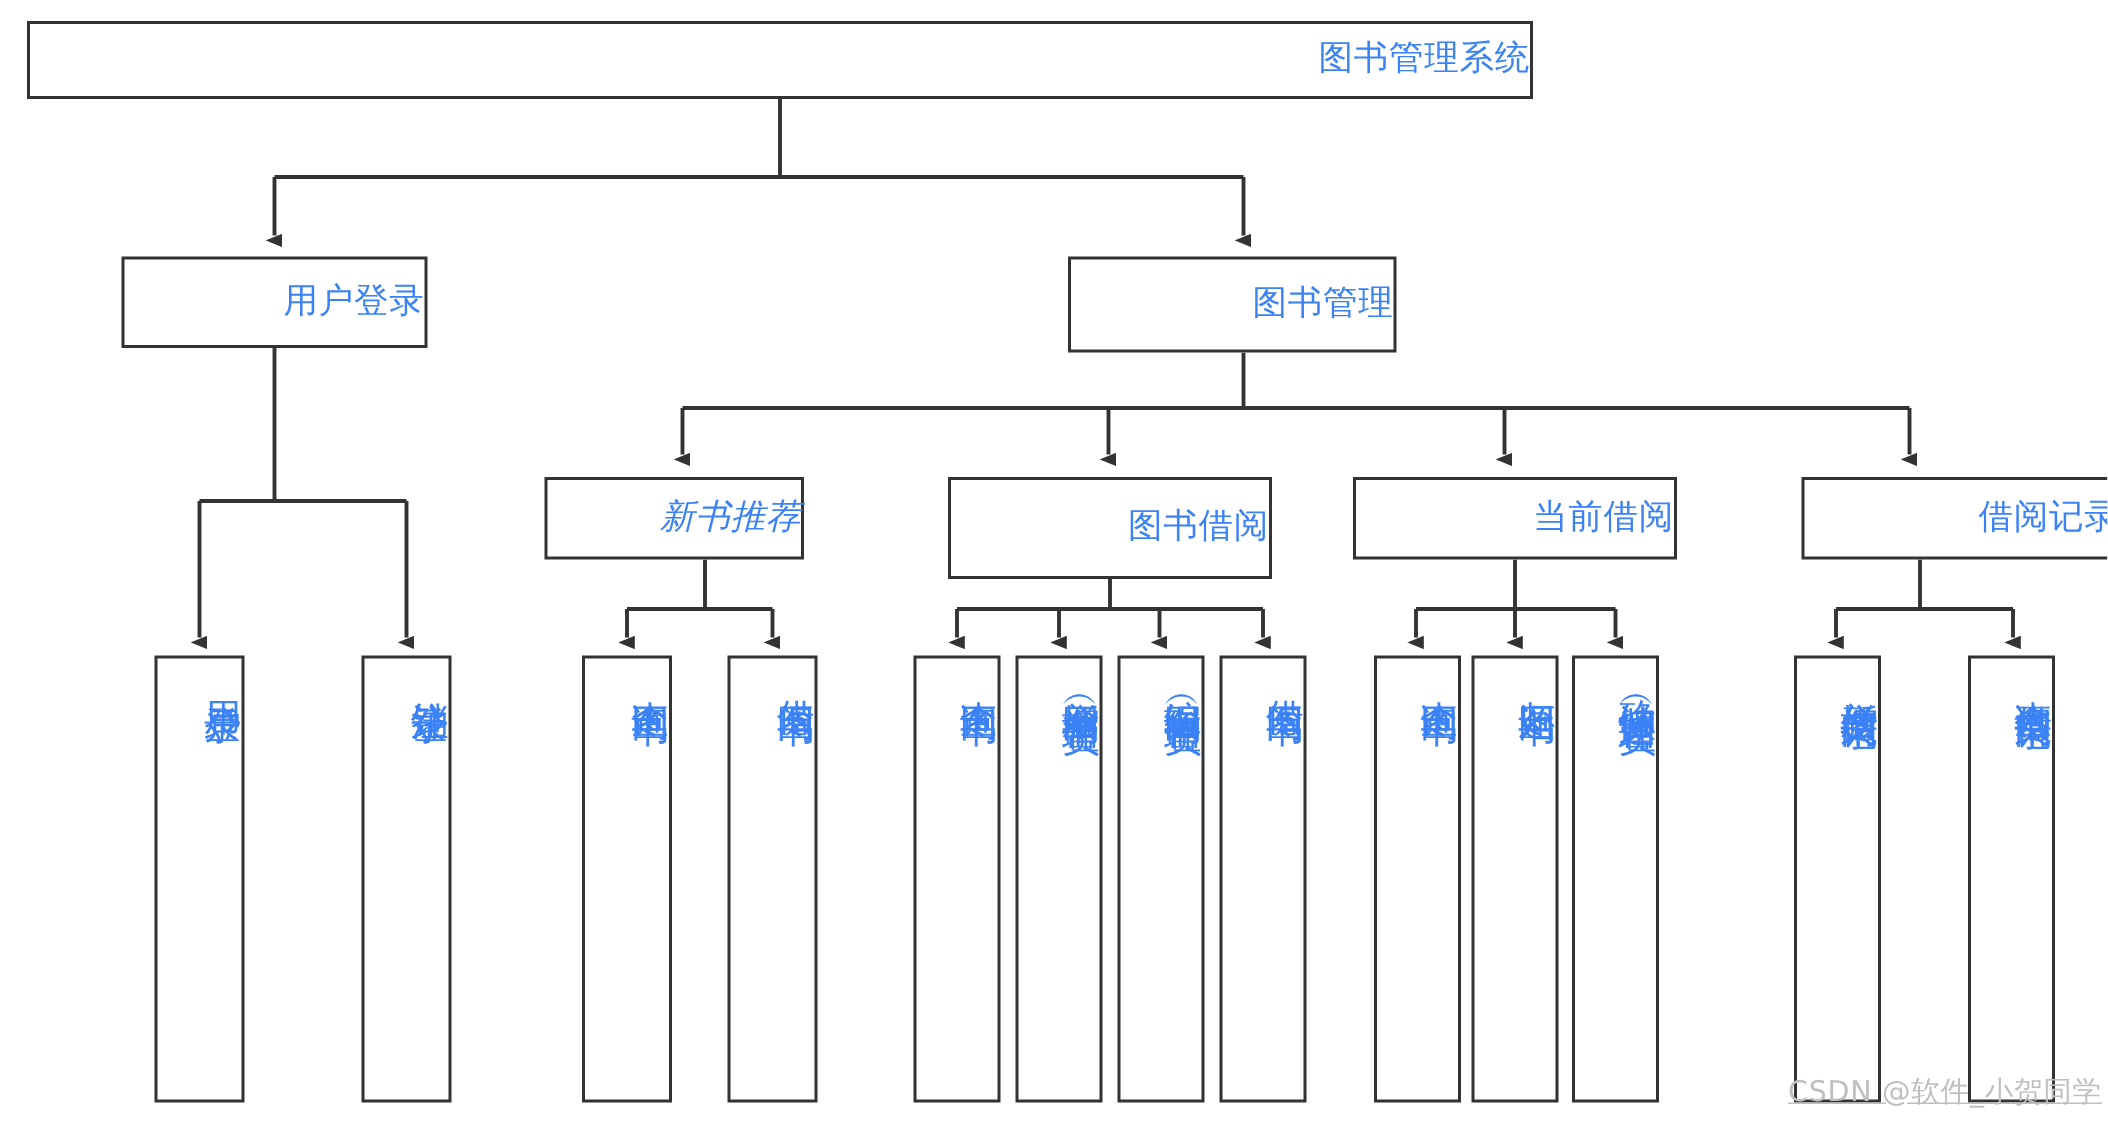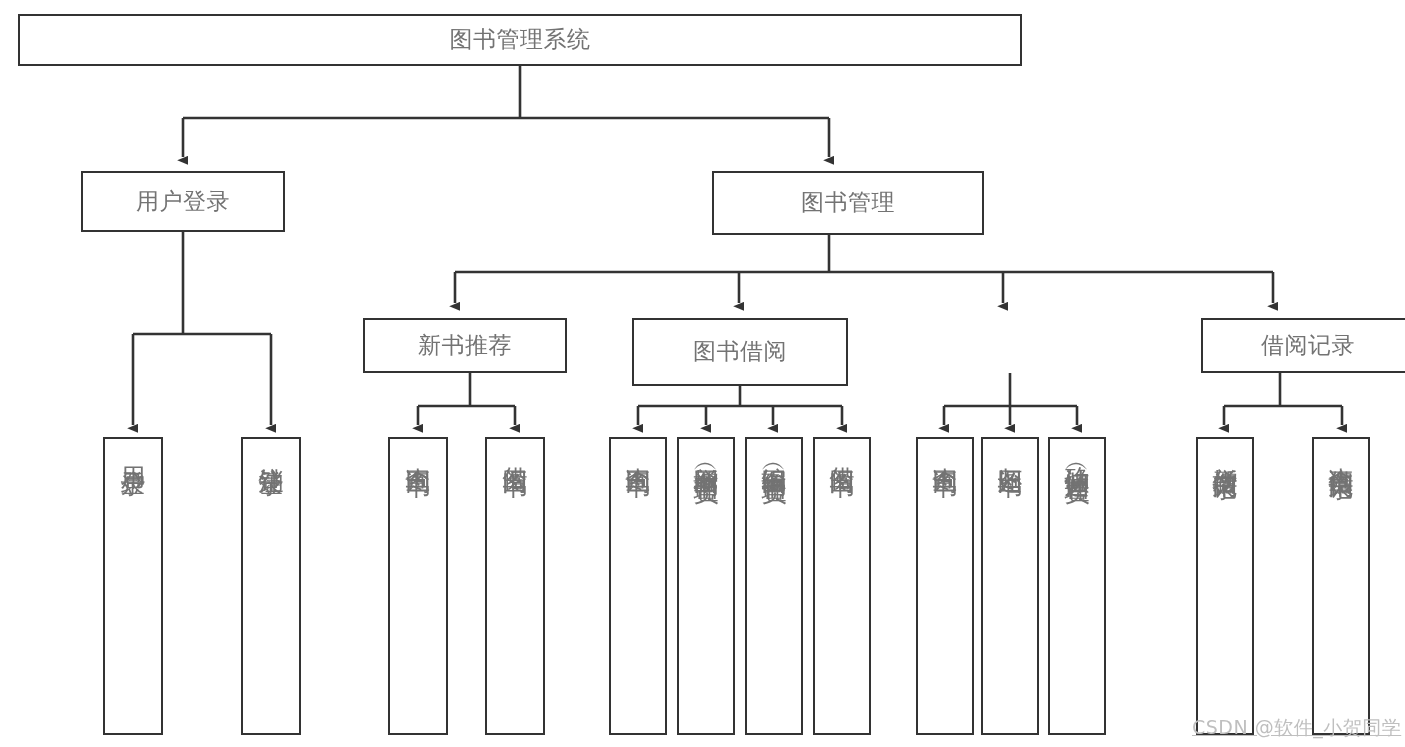--- a/index.html
+++ b/index.html
@@ -26,22 +26,22 @@
     height: 747px;
     pointer-events: none;
   }
   .node {
     position: absolute;
     box-sizing: border-box;
     border: 2px solid #333333;
     background: #ffffff;
     display: flex;
     align-items: center;
-    justify-content: center;
-    color: #737373;
+    justify-content: flex-end;
+    color: #3b82f6;
   }
   .node .label {
     display: block;
     text-align: center;
     line-height: 1.18;
     letter-spacing: 0.5px;
   }
   .node.horizontal .label {
     font-size: 23px;
     writing-mode: horizontal-tb;
@@ -124,32 +124,35 @@
   </svg>
 
   <div class="node horizontal" style="left:18px; top:14px; width:1004px; height:52px;">
     <span class="label">图书管理系统</span>
   </div>
 
   <div class="node horizontal" style="left:81px; top:171px; width:204px; height:61px;">
     <span class="label">用户登录</span>
   </div>
 
-  <div class="node horizontal" style="left:712px; top:171px; width:272px; height:64px;">
+  <div class="node horizontal" style="left:712px; top:171px; width:219px; height:64px;">
     <span class="label">图书管理</span>
   </div>
 
-  <div class="node horizontal" style="left:363px; top:318px; width:204px; height:55px;">
+  <div class="node horizontal" style="left:363px; top:318px; width:173px; height:55px;font-style:italic;">
     <span class="label">新书推荐</span>
   </div>
 
   <div class="node horizontal" style="left:632px; top:318px; width:216px; height:68px;">
     <span class="label">图书借阅</span>
   </div>
 
+  <div class="node horizontal" style="left:902px; top:318px; width:216px; height:55px;">
+    <span class="label">当前借阅</span>
+  </div>
 
   <div class="node horizontal" style="left:1173px; top:318px; width:214px; height:55px;margin-left:28px;">
     <span class="label">借阅记录</span>
   </div>
 
   <div class="node vertical" style="left:103px; top:437px; width:60px; height:298px;">
     <span class="label">用户登录</span>
   </div>
 
   <div class="node vertical" style="left:241px; top:437px; width:60px; height:298px;">

